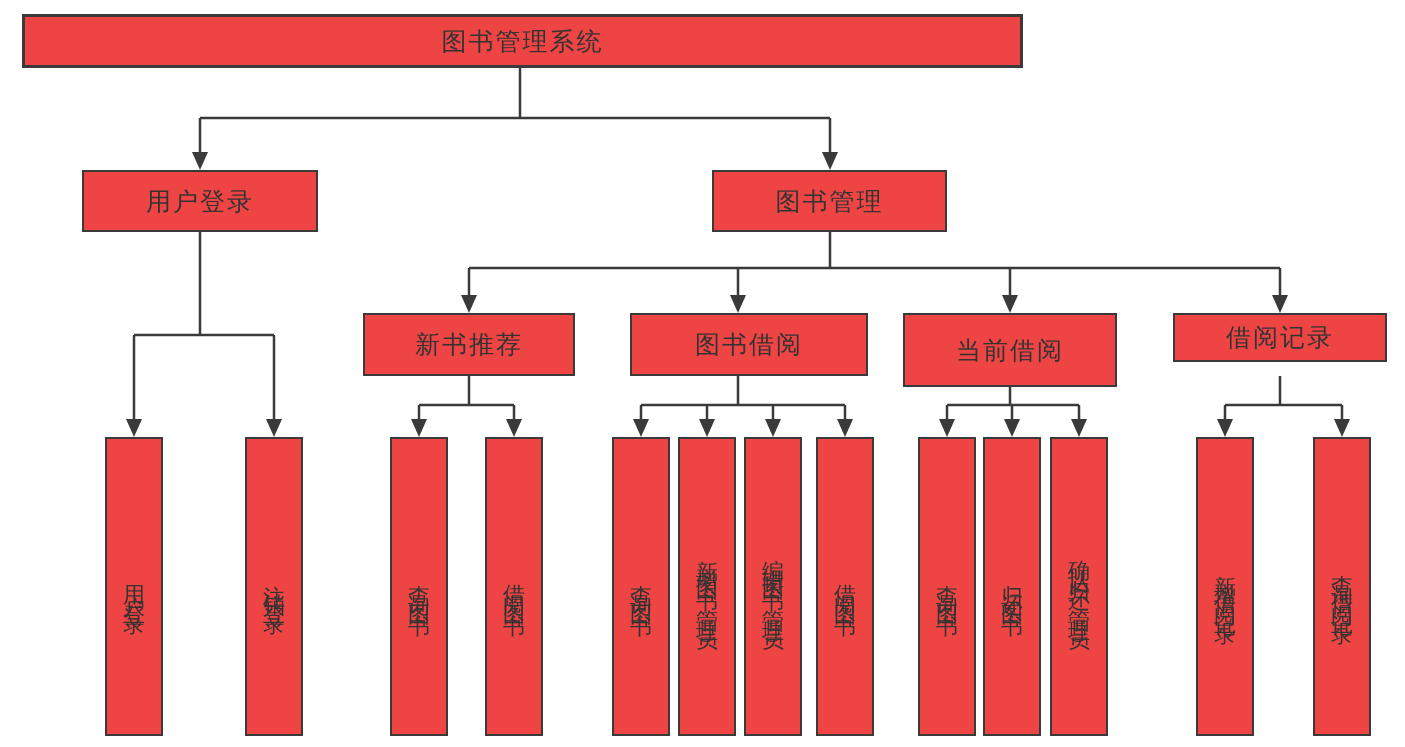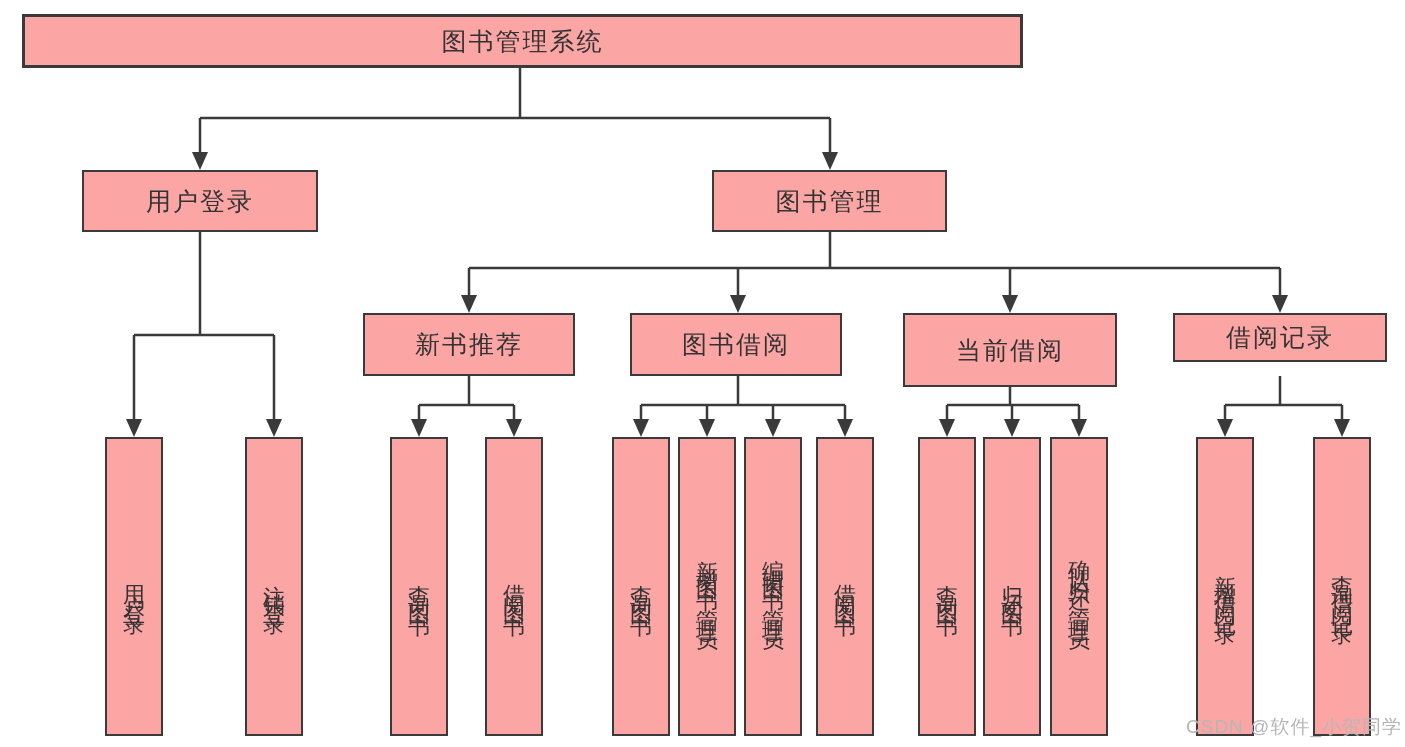--- a/index.html
+++ b/index.html
@@ -8,21 +8,21 @@
     width:1405px;height:747px;
     background:#ffffff;
     font-family:"Liberation Sans","DejaVu Sans",sans-serif;
     overflow:hidden;
   }
   .connectors{position:absolute;left:0;top:0;width:1405px;height:747px;}
   .box{
     position:absolute;
     box-sizing:border-box;
     border:2.5px solid #3a3a3a;
-    background:#fca5a5;
+    background:#ef4444;
     display:flex;align-items:center;justify-content:center;
     color:#333333;
     text-align:center;
     white-space:nowrap;
   }
   .root{border-width:3px;font-size:25px;letter-spacing:2px;}
   .l2,.l3{font-size:25px;letter-spacing:2px;}
   .leaf{
     writing-mode:vertical-rl;
     font-size:22px;
@@ -100,21 +100,21 @@
       <polygon points="1334,419 1350,419 1342,437"></polygon>
     </g>
   </svg>
 
   <div class="box root" style="left:22px;top:14px;width:1001px;height:54px;">图书管理系统</div>
 
   <div class="box l2" style="left:82px;top:170px;width:236px;height:62px;">用户登录</div>
   <div class="box l3" style="left:363px;top:313px;width:212px;height:63px;">新书推荐</div>
 
   <div class="box l2" style="left:712px;top:170px;width:235px;height:62px;">图书管理</div>
-  <div class="box l3" style="left:630px;top:313px;width:212px;height:63px;">图书借阅</div>
+  <div class="box l3" style="left:630px;top:313px;width:238px;height:63px;">图书借阅</div>
   <div class="box l3" style="left:903px;top:313px;width:214px;height:74px;">当前借阅</div>
   <div class="box l3" style="left:1173px;top:313px;width:214px;height:49px;">借阅记录</div>
 
   <div class="box leaf" style="left:105px;top:437px;width:58px;height:299px;">用户登录</div>
   <div class="box leaf" style="left:245px;top:437px;width:58px;height:299px;">注销登录</div>
 
   <div class="box leaf" style="left:390px;top:437px;width:58px;height:299px;">查询图书</div>
   <div class="box leaf" style="left:485px;top:437px;width:58px;height:299px;">借阅图书</div>
 
   <div class="box leaf" style="left:612px;top:437px;width:58px;height:299px;">查询图书</div>
@@ -122,15 +122,14 @@
   <div class="box leaf" style="left:744px;top:437px;width:58px;height:299px;">编辑图书（管理员）</div>
   <div class="box leaf" style="left:816px;top:437px;width:58px;height:299px;">借阅图书</div>
 
   <div class="box leaf" style="left:918px;top:437px;width:58px;height:299px;">查询图书</div>
   <div class="box leaf" style="left:983px;top:437px;width:58px;height:299px;">归还图书</div>
   <div class="box leaf" style="left:1050px;top:437px;width:58px;height:299px;">确认归还（管理员）</div>
 
   <div class="box leaf" style="left:1196px;top:437px;width:58px;height:299px;">新增借阅记录</div>
   <div class="box leaf" style="left:1313px;top:437px;width:58px;height:299px;">查询借阅记录</div>
 
-  <div class="watermark">CSDN @软件_小贺同学</div>
 
 </div>
 
 </body></html>

